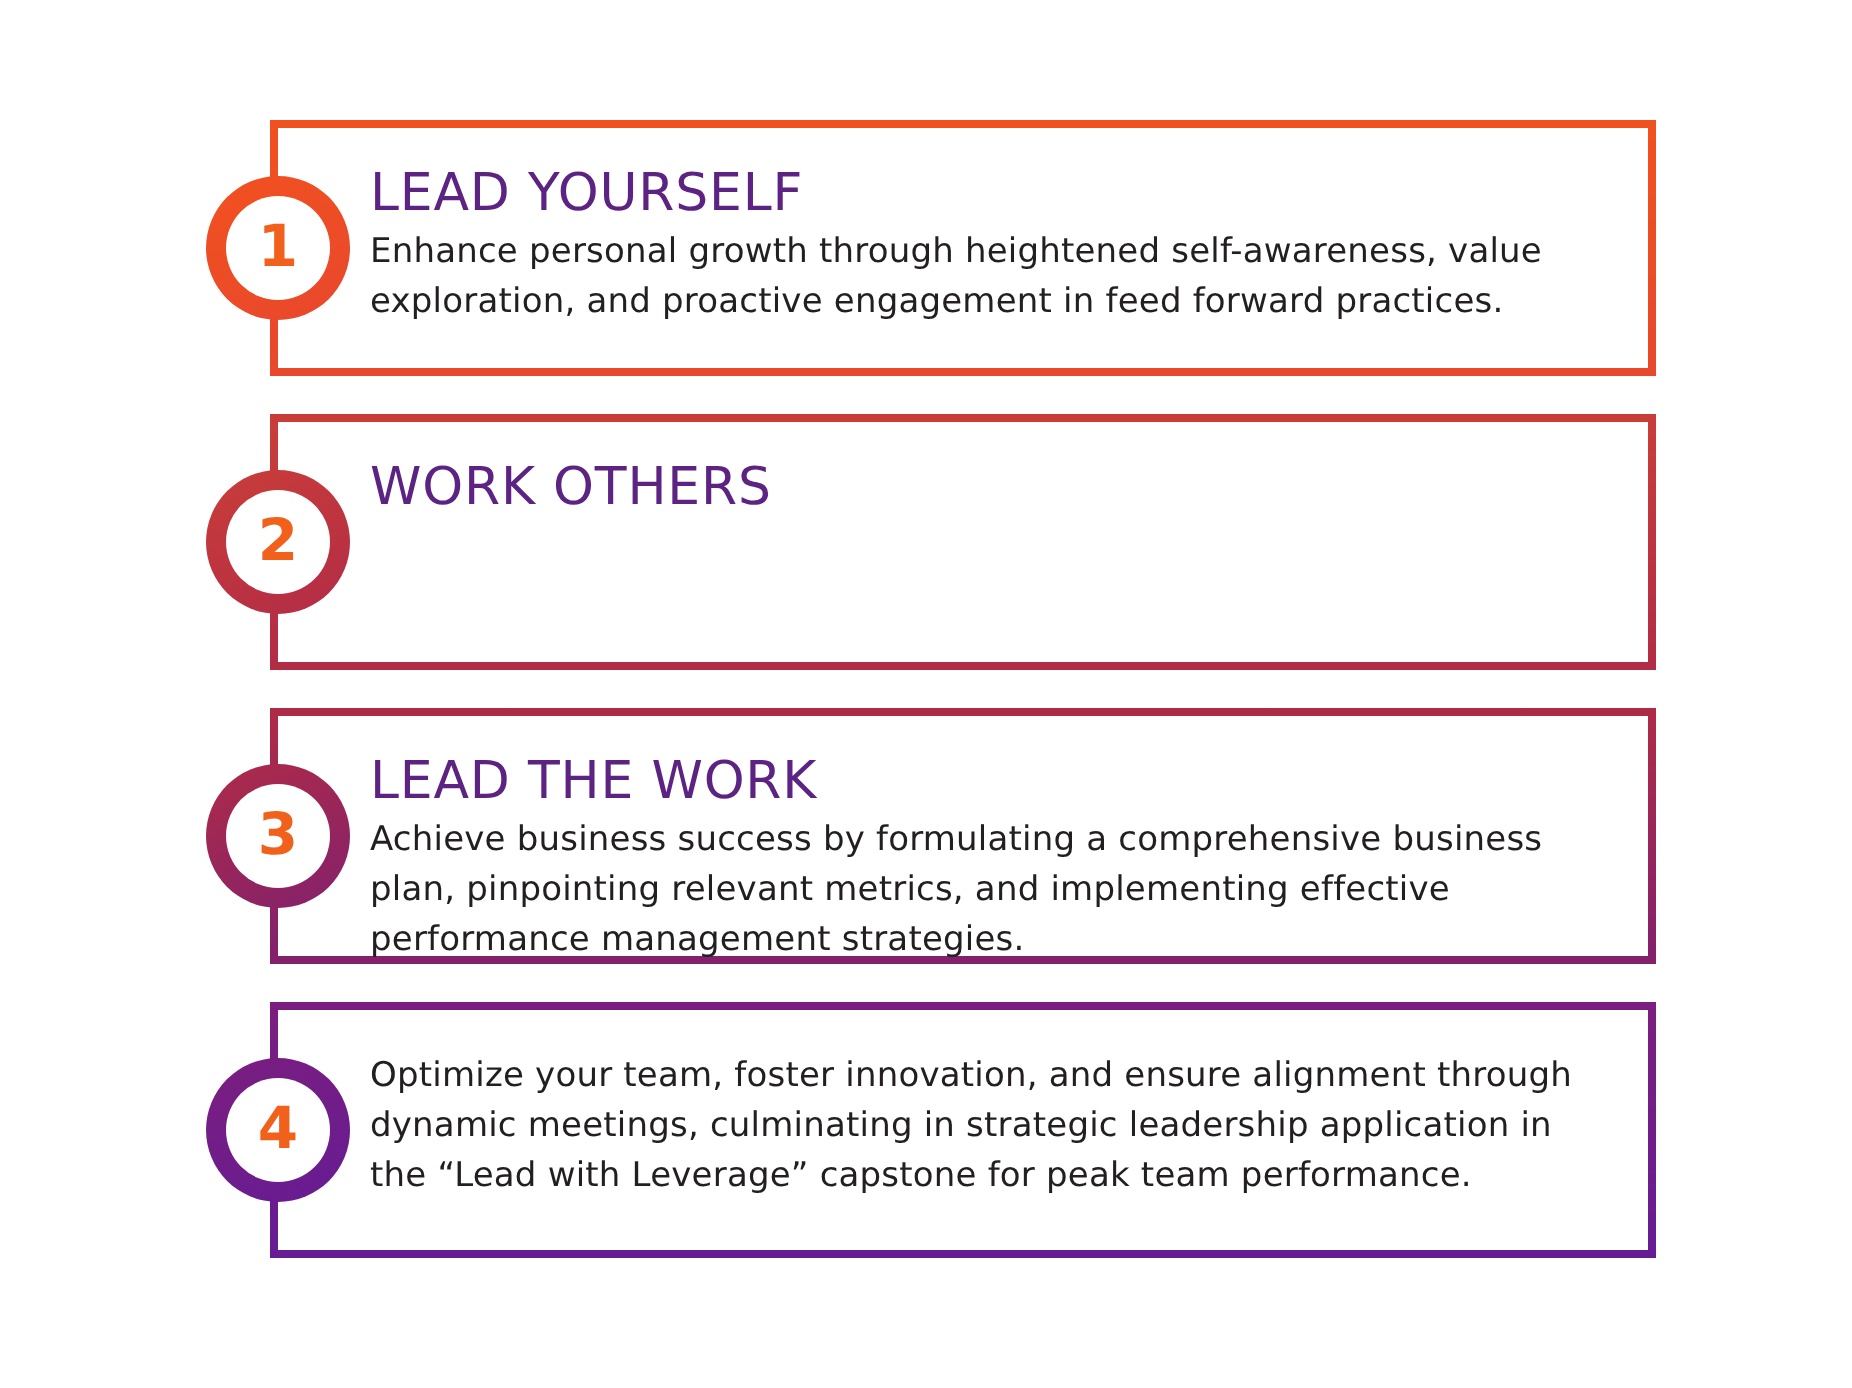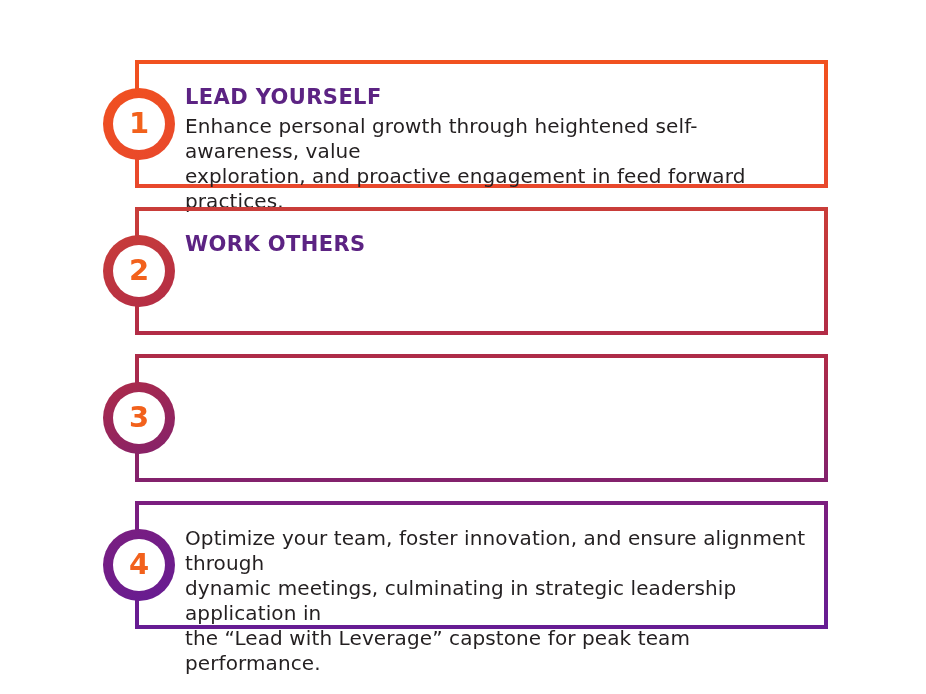--- a/index.html
+++ b/index.html
@@ -58,29 +58,29 @@
     font-weight: 800;
     color: var(--number-color, #F2611C);
     line-height: 1;
     padding-bottom: 2px;
   }
   .content {
     padding: 21px 14px 0 46px;
   }
   .title {
     margin: 0 0 5px 0;
-    font-size: 21px;
-    font-weight: 700;
+    font-size: 26px;
+    font-weight: 400;
     letter-spacing: 0.4px;
     color: var(--title-color, #5C2383);
     line-height: 24px;
   }
   .desc {
     margin: 0;
-    font-size: 20px;
+    font-size: 17px;
     line-height: 25px;
     color: var(--desc-color, #231F20);
     white-space: pre-line;
     letter-spacing: 0.1px;
   }
 </style>
 </head>
 <body>
 
 <div class="canvas">
@@ -110,20 +110,24 @@
       </div>
     </div>
 
     <div class="step" style="--c-top: #AE2B48; --c-bottom: #83216C;">
       <div class="badge">
         <div class="badge-inner">
           <span class="num">3</span>
         </div>
       </div>
       <div class="content">
+        <h2 class="title">LEAD THE WORK</h2>
+        <p class="desc">Achieve business success by formulating a comprehensive business
+plan, pinpointing relevant metrics, and implementing effective
+performance management strategies.</p>
       </div>
     </div>
 
     <div class="step" style="--c-top: #7B1E7F; --c-bottom: #661C93;">
       <div class="badge">
         <div class="badge-inner">
           <span class="num">4</span>
         </div>
       </div>
       <div class="content">

